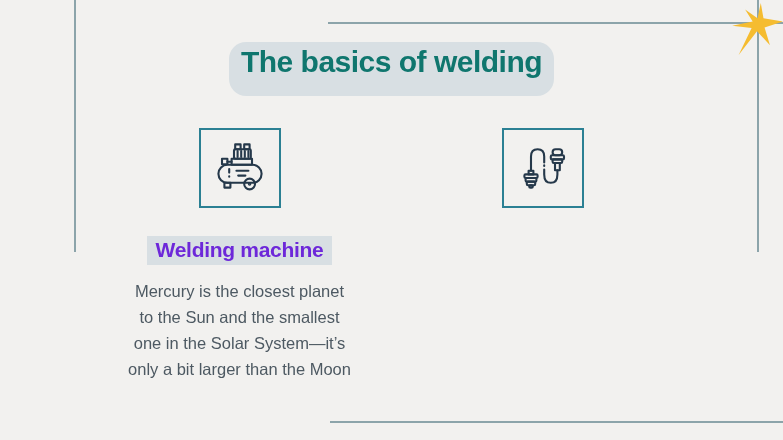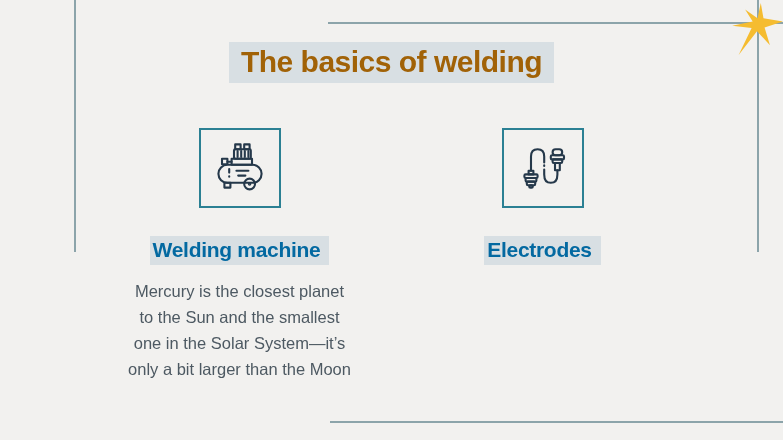--- a/index.html
+++ b/index.html
@@ -16,47 +16,48 @@
   .line-top-h{left:328px;top:22px;right:0;height:2px;}
   .line-right-v{left:757px;top:0;width:2px;height:252px;}
   .line-bottom-h{left:330px;top:421px;right:0;height:2px;}
   
   .star{position:absolute;left:730px;top:2px;width:54px;height:54px;}
   
   .title-wrap{position:absolute;top:42px;left:0;width:100%;text-align:center;}
   .title{
     display:inline-block;
     background:#d8dfe3;
-    color:#a16207;
+    color:#0f766e;
     font-size:30px;
     font-weight:700;
     letter-spacing:-0.5px;
-    padding:3px 12px 5px 12px;
+    padding:3px 12px 18px 12px;
     line-height:1.1;
+    border-radius:17px;
   }
   
   .columns{position:absolute;top:128px;left:88px;width:606px;display:flex;}
   .column{flex:1;text-align:center;}
   .icon-box{
     width:78px;height:76px;
     border:2px solid #2b8093;
     margin:0 auto;
     display:flex;align-items:center;justify-content:center;
     background:transparent;
   }
   .icon-box svg{width:60px;height:60px;}
   .col-heading-wrap{margin-top:28px;}
   .col-heading{
     display:inline-block;
     background:#d8dfe3;
-    color:#0369a1;
+    color:#6d28d9;
     font-size:21px;
     font-weight:700;
     letter-spacing:-0.3px;
-    padding:2px 9px 3px 3px;
+    padding:2px 9px 3px 9px;
     line-height:1.15;
   }
   .col-body{
     margin:13px auto 12px auto;
     color:#4d5962;
     font-size:16.5px;
     line-height:26px;
     white-space:pre-line;
   }
 </style>
@@ -141,19 +142,16 @@
             <rect x="23" y="76" width="14" height="6" rx="2"></rect>
             <rect x="27" y="82" width="6" height="4" rx="2"></rect>
 
             <rect x="66" y="22" width="16" height="10" rx="5"></rect>
             <rect x="63" y="32" width="22" height="7" rx="2"></rect>
             <rect x="66" y="39" width="16" height="6" rx="2"></rect>
             <rect x="70" y="45" width="8" height="12"></rect>
           </svg>
         </span>
       </div>
-      <div class="col-heading-wrap">
-        <span class="col-heading">Electrodes</span>
-      </div>
     </div>
 
   </div>
 </div>
 
 </body></html>

